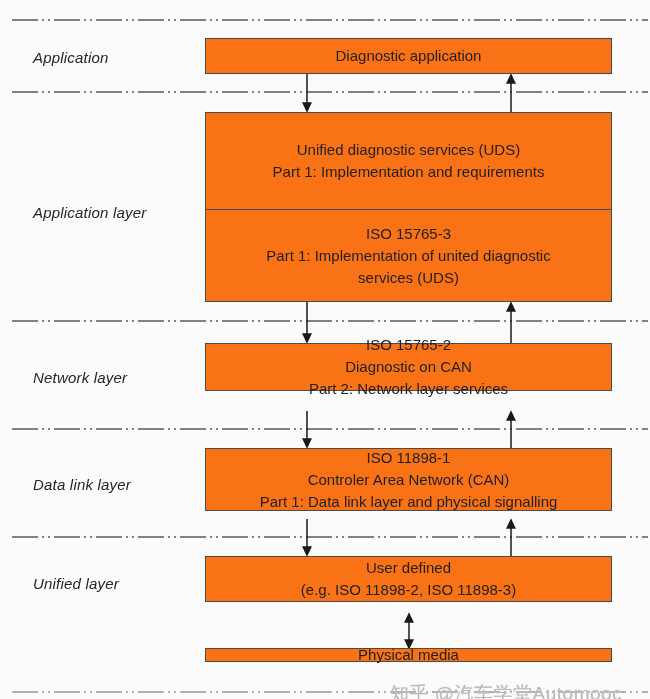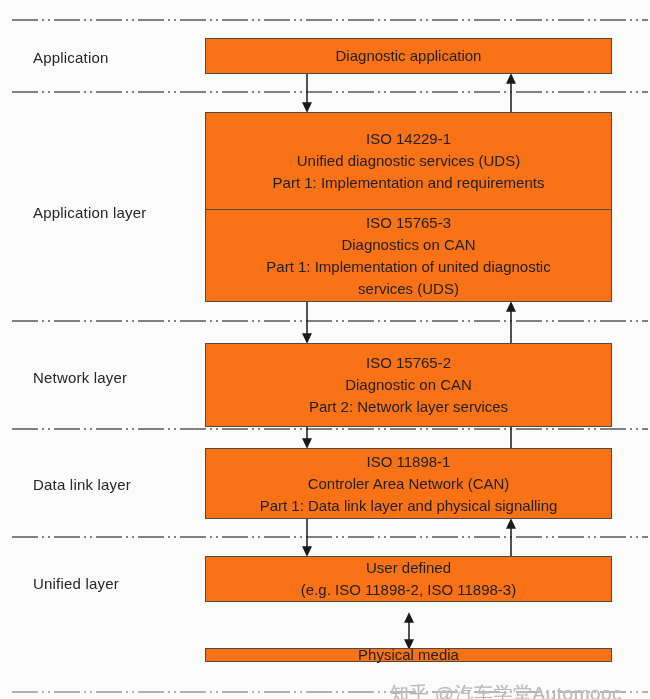--- a/index.html
+++ b/index.html
@@ -17,20 +17,21 @@
   }
   .layer-label {
     position:absolute;
     left:33px;
     transform:translateY(-50%);
     font-size:15px;
     letter-spacing:0.2px;
     color:#262626;
     white-space:nowrap;
     z-index:2;
+    font-style:italic;
   }
   .box {
     position:absolute;
     left:205px;
     width:407px;
     box-sizing:border-box;
     border:1.6px solid #4b4b4b;
     background:#f97316;
     display:flex;
     flex-direction:column;
@@ -119,39 +120,37 @@
   <div class="layer-label" style="top:377px">Network layer</div>
   <div class="layer-label" style="top:484px">Data link layer</div>
   <div class="layer-label" style="top:583px">Unified layer</div>
 
   <div class="box" style="top:38px; height:36px">
     <div class="bl">Diagnostic application</div>
   </div>
 
   <div class="box" style="top:112px; height:190px; padding:0">
     <div class="section divided" style="flex:0 0 96px">
-      <div class="bl">ISO 14229-1</div>
       <div class="bl">Unified diagnostic services (UDS)</div>
       <div class="bl">Part 1: Implementation and requirements</div>
     </div>
     <div class="section">
       <div class="bl">ISO 15765-3</div>
-      <div class="bl">Diagnostics on CAN</div>
       <div class="bl">Part 1: Implementation of united diagnostic</div>
       <div class="bl">services (UDS)</div>
     </div>
   </div>
 
-  <div class="box" style="top:343px; height:84px">
+  <div class="box" style="top:343px; height:48px">
     <div class="bl">ISO 15765-2</div>
     <div class="bl">Diagnostic on CAN</div>
     <div class="bl">Part 2: Network layer services</div>
   </div>
 
-  <div class="box" style="top:448px; height:71px">
+  <div class="box" style="top:448px; height:63px">
     <div class="bl">ISO 11898-1</div>
     <div class="bl">Controler Area Network (CAN)</div>
     <div class="bl">Part 1: Data link layer and physical signalling</div>
   </div>
 
   <div class="box" style="top:556px; height:46px">
     <div class="bl">User defined</div>
     <div class="bl">(e.g. ISO 11898-2, ISO 11898-3)</div>
   </div>
 

